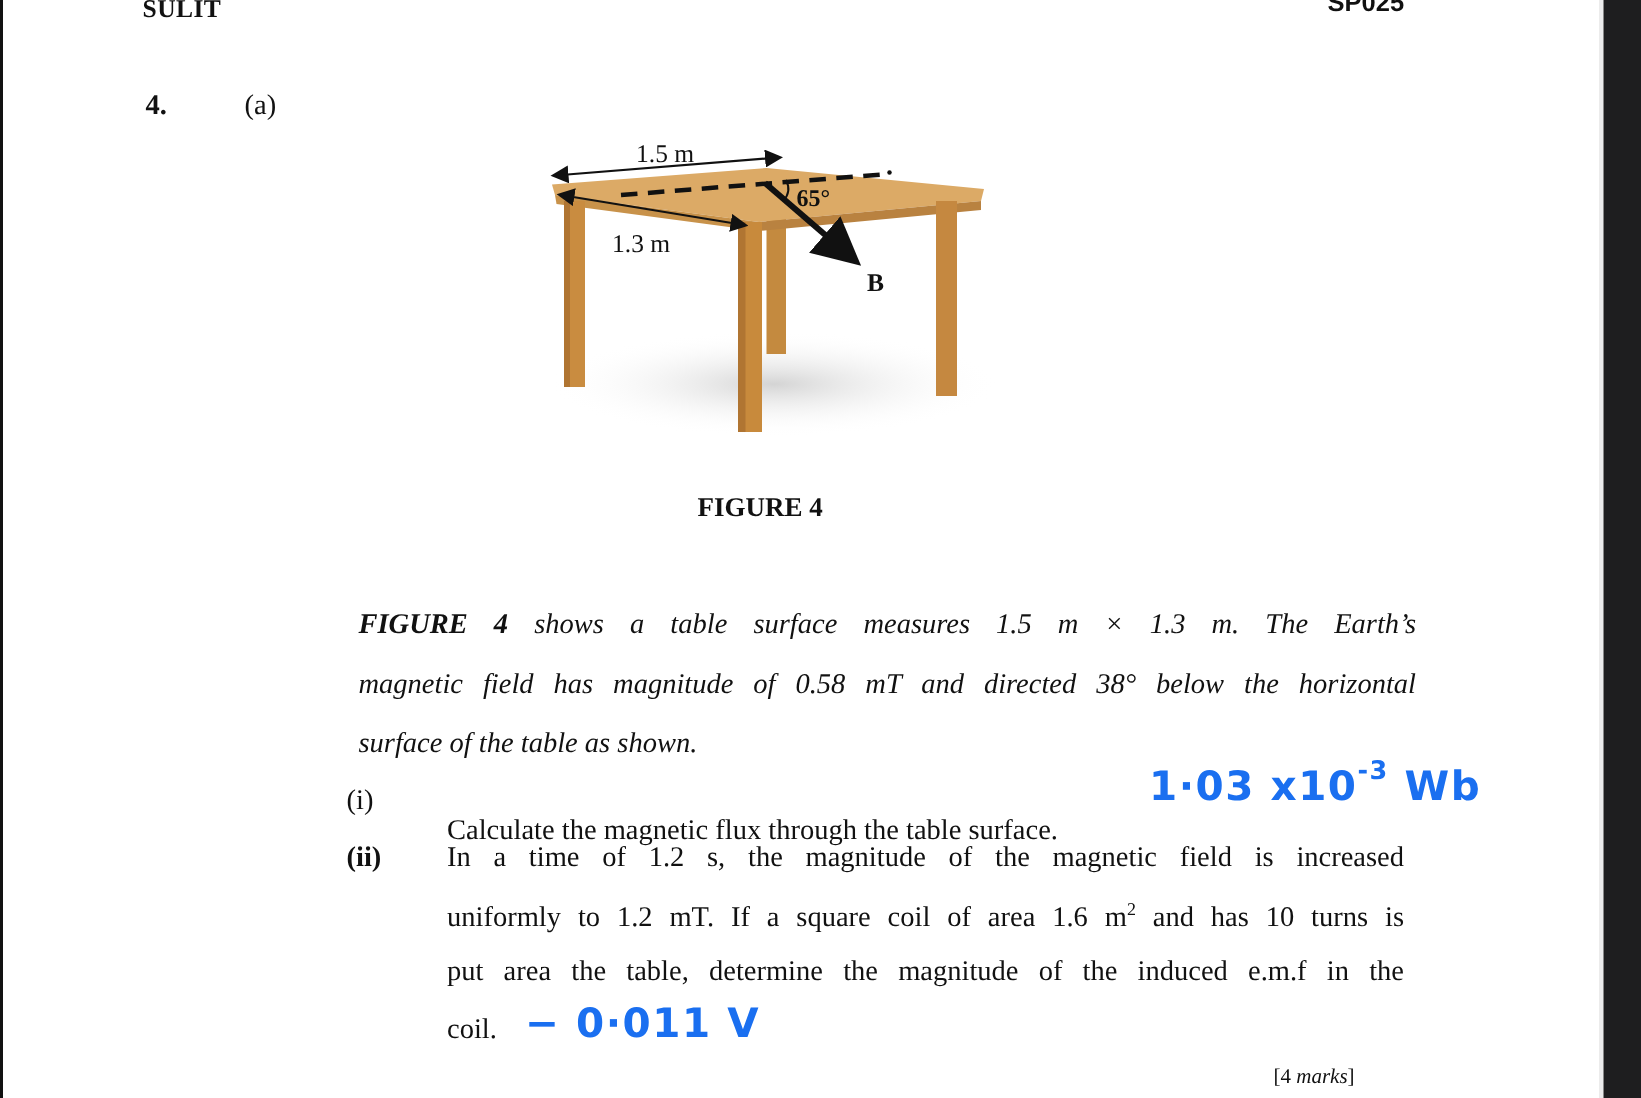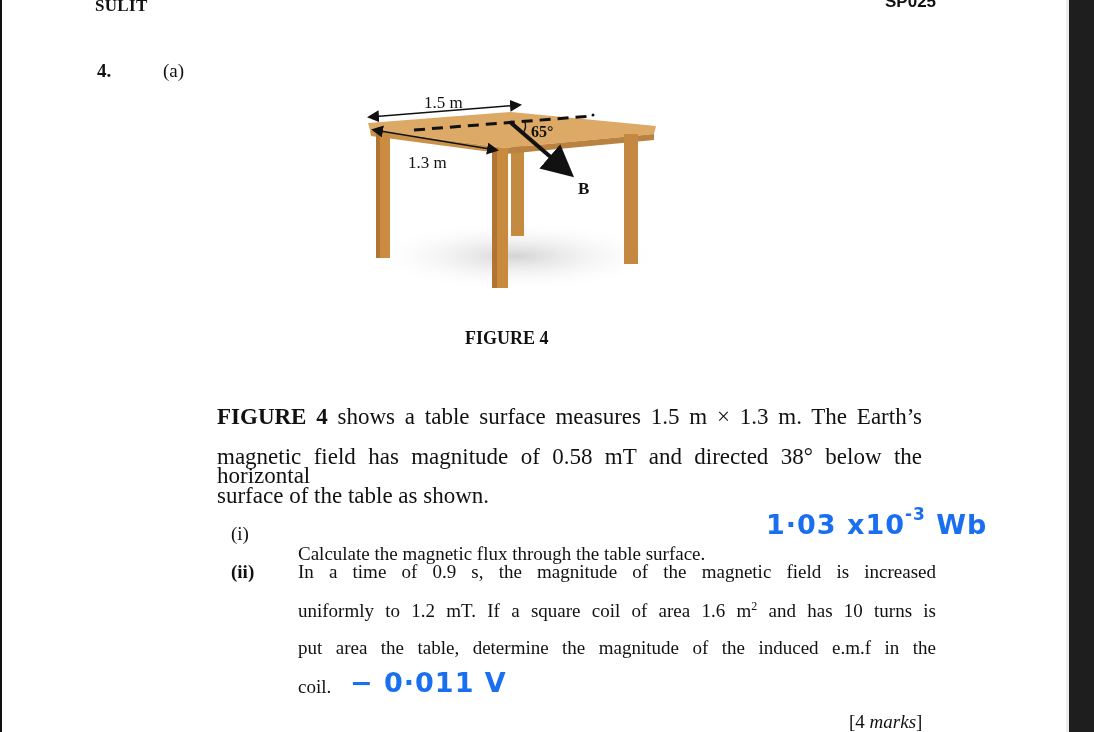--- a/index.html
+++ b/index.html
@@ -15,35 +15,35 @@
 
     .hdr-left { position: absolute; left: 95px; top: -4px; font-weight: bold; font-size: 17px; letter-spacing: 0.3px; }
     .hdr-right { position: absolute; left: 885px; top: -8px; font-family: "Liberation Sans", sans-serif; font-weight: bold; font-size: 17px; }
 
     .qnum { position: absolute; left: 97px; top: 60px; font-weight: bold; font-size: 19px; }
     .qpart { position: absolute; left: 163px; top: 60px; font-size: 19px; }
 
     .figure { position: absolute; left: 356px; top: 70px; width: 320px; height: 210px; margin-top: 16px; }
     .fig-caption { position: absolute; left: 465px; top: 328px; font-weight: bold; font-size: 18px; }
 
-    .para { position: absolute; left: 217px; width: 705px; font-size: 23px; line-height: 19px; white-space: nowrap; }
+    .para { position: absolute; left: 239px; width: 705px; font-size: 19px; line-height: 19px; white-space: nowrap; font-style: italic; }
     .justify { text-align: justify; text-align-last: justify; white-space: normal; }
     .bold { font-weight: bold; }
 
     .item-label { position: absolute; left: 231px; font-size: 19px; }
     .item-text { position: absolute; left: 298px; font-size: 19px; white-space: nowrap; }
     .item-text.justify { width: 638px; white-space: normal; }
 
     .hand {
       position: absolute; color: #1a6ff0;
       font-family: "DejaVu Sans", sans-serif; font-size: 27px; font-weight: bold;
       letter-spacing: 1px; white-space: nowrap; text-align: right;
     }
     .hand sup { font-size: 17px; position: relative; top: -4px; }
-    .marks { position: absolute; left: 849px; top: 711px; font-size: 19px; }
+    .marks { position: absolute; left: 849px; top: 711px; font-size: 14px; }
     .marks i { font-style: italic; }
   </style>
 </head>
 <body>
 
 <div class="left-edge"></div>
 <div class="right-shade"></div>
 <div class="right-bar"></div>
 
 <div class="hdr-left">SULIT</div>
@@ -106,21 +106,21 @@
 <div class="para justify" style="top:447px;">magnetic field has magnitude of 0.58 mT and directed 38° below the horizontal</div>
 <div class="para" style="top:486px;">surface of the table as shown.</div>
 
 <div class="item-label" style="top:523px;">(i)</div>
 <div class="item-text" style="top:543px;">Calculate the magnetic flux through the table surface.</div>
 <div class="hand" style="left:766px; top:508px;">
   <span>1·03 x10</span><sup>-3</sup> <span>Wb</span>
 </div>
 
 <div class="item-label" style="top:561px;font-weight:bold;">(ii)</div>
-<div class="item-text justify" style="top:561px;">In a time of 0.9 s, the magnitude of the magnetic field is increased</div>
+<div class="item-text justify" style="top:561px;">In a time of 1.2 s, the magnitude of the magnetic field is increased</div>
 <div class="item-text justify" style="top:599px;">
   <span>uniformly to 1.2 mT. If a square coil of area 1.6 m</span><sup style="font-size:12px;">2</sup> <span>and has 10 turns is</span>
 </div>
 <div class="item-text justify" style="top:637px;">put area the table, determine the magnitude of the induced e.m.f in the</div>
 <div class="item-text" style="top:676px;">coil.</div>
 <div class="hand" style="left:350px; top:667px;">− 0·011 V</div>
 
 <div class="marks">
   <span>[4 </span><i>marks</i><span>]</span>
 </div>

